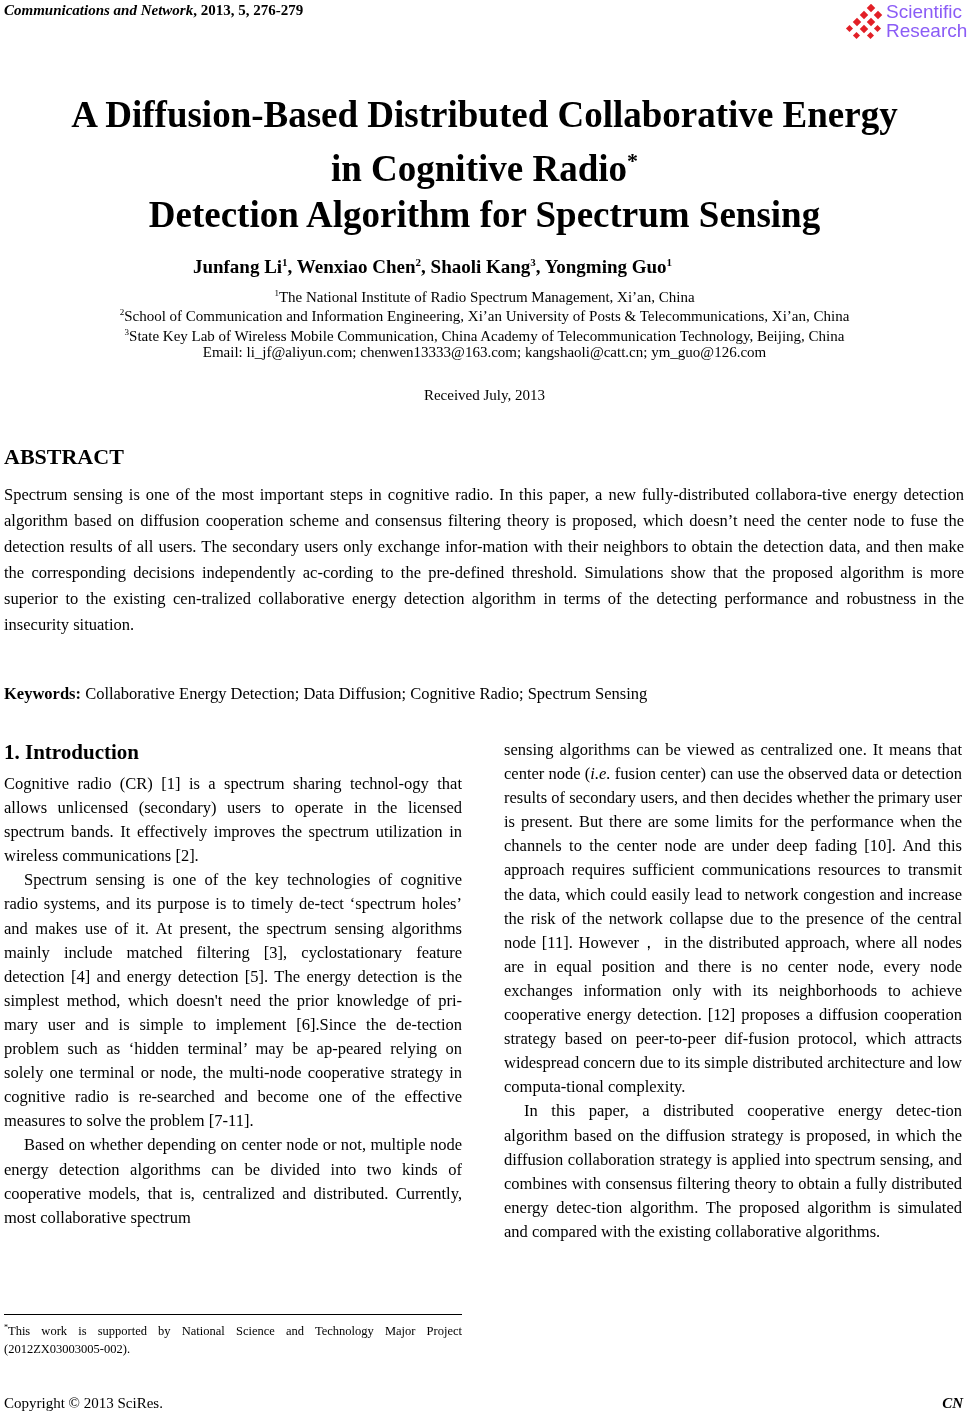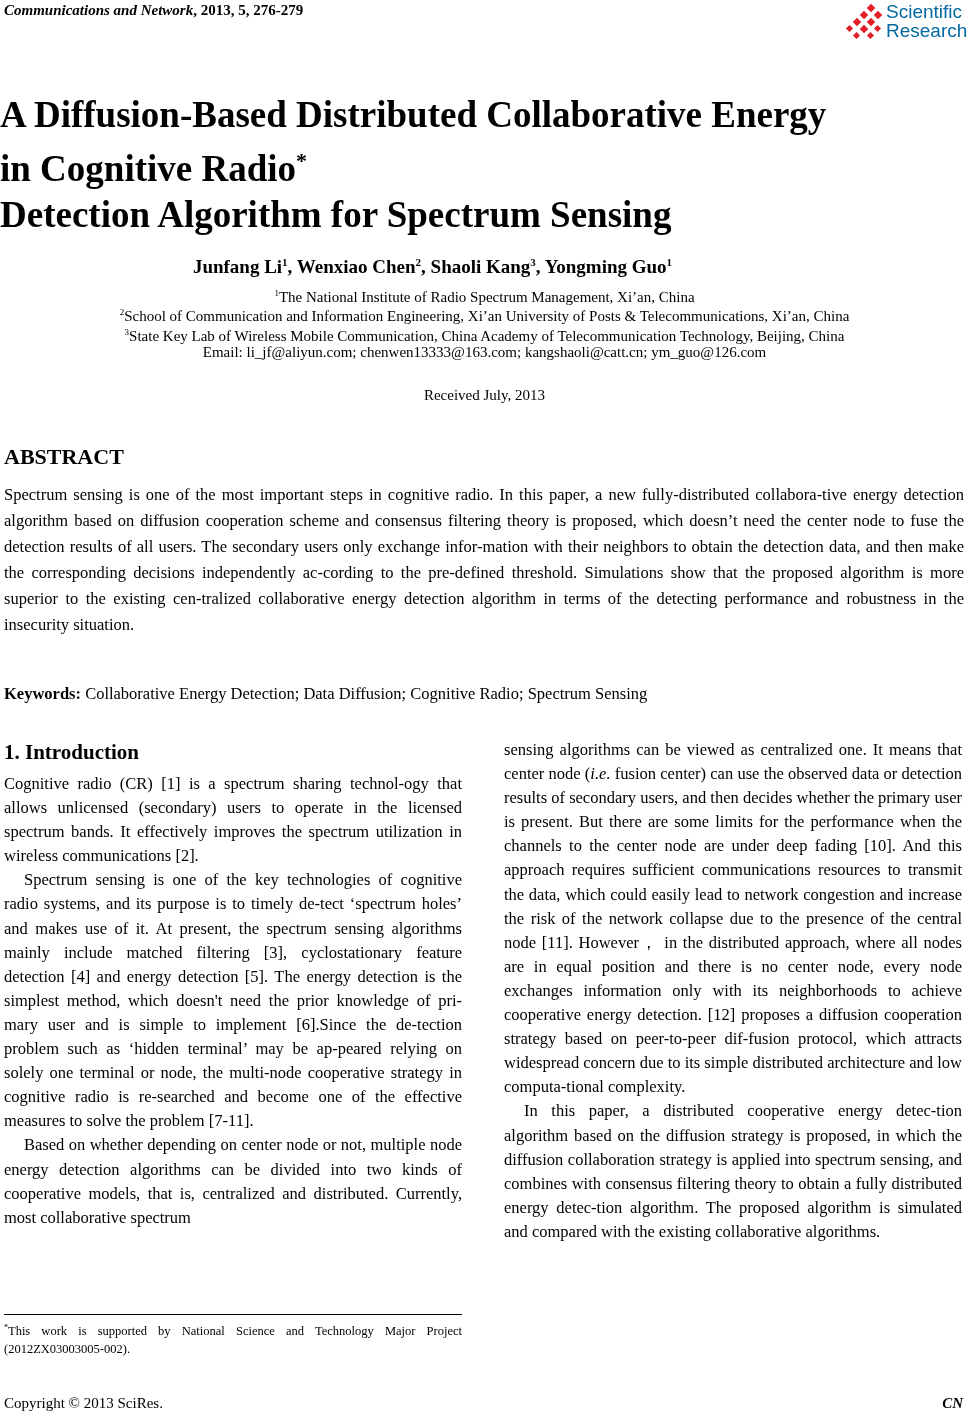--- a/index.html
+++ b/index.html
@@ -6,23 +6,23 @@
   html, body { width: 969px; height: 1417px; background: #ffffff; overflow: hidden; }
   body { position: relative; font-family: "Liberation Serif", "DejaVu Serif", serif; color: #000; }
 
   .header { position: absolute; left: 4px; top: 2px; width: 960px; height: 44px; }
   .journal-line { position: absolute; left: 0; top: 0; font-size: 15px; font-weight: bold; font-style: italic; white-space: nowrap; }
   .journal-line .rest { font-style: normal; }
   .doi-line { position: absolute; left: 0; top: 20px; font-size: 15px; white-space: nowrap; }
   .doi-line a { color: #1a1ad0; text-decoration: underline; }
   .logo { position: absolute; right: 0; top: 0; width: 120px; height: 42px; }
   .logo svg { position: absolute; left: 0; top: 2px; }
-  .logo .logo-text { position: absolute; left: 42px; top: 0; font-family: "Liberation Sans", "DejaVu Sans", sans-serif; font-size: 19px; line-height: 19px; color: #0369a1; }
+  .logo .logo-text { position: absolute; left: 42px; top: 0; font-family: "Liberation Sans", "DejaVu Sans", sans-serif; font-size: 19px; line-height: 19px; color: #8b5cf6; }
 
-  .title { position: absolute; left: 0; top: 92px; width: 969px; font-size: 37px; font-weight: bold; line-height: 46px; }
+  .title { position: absolute; left: 0; top: 92px; width: 969px; text-align: center; font-size: 37px; font-weight: bold; line-height: 46px; }
   .title sup { font-size: 22px; }
 
   .authors { position: absolute; left: 0; top: 256px; width: 865px; text-align: center; font-size: 19px; font-weight: bold; }
   .affil { position: absolute; left: 0; width: 969px; text-align: center; font-size: 15px; line-height: 19px; }
   .affil sup { font-size: 9px; }
   .authors sup { font-size: 11px; }
 
   .received { position: absolute; left: 0; top: 387px; width: 969px; text-align: center; font-size: 15px; }
 
   .abstract-h { position: absolute; left: 4px; top: 444px; font-size: 22px; font-weight: bold; }

